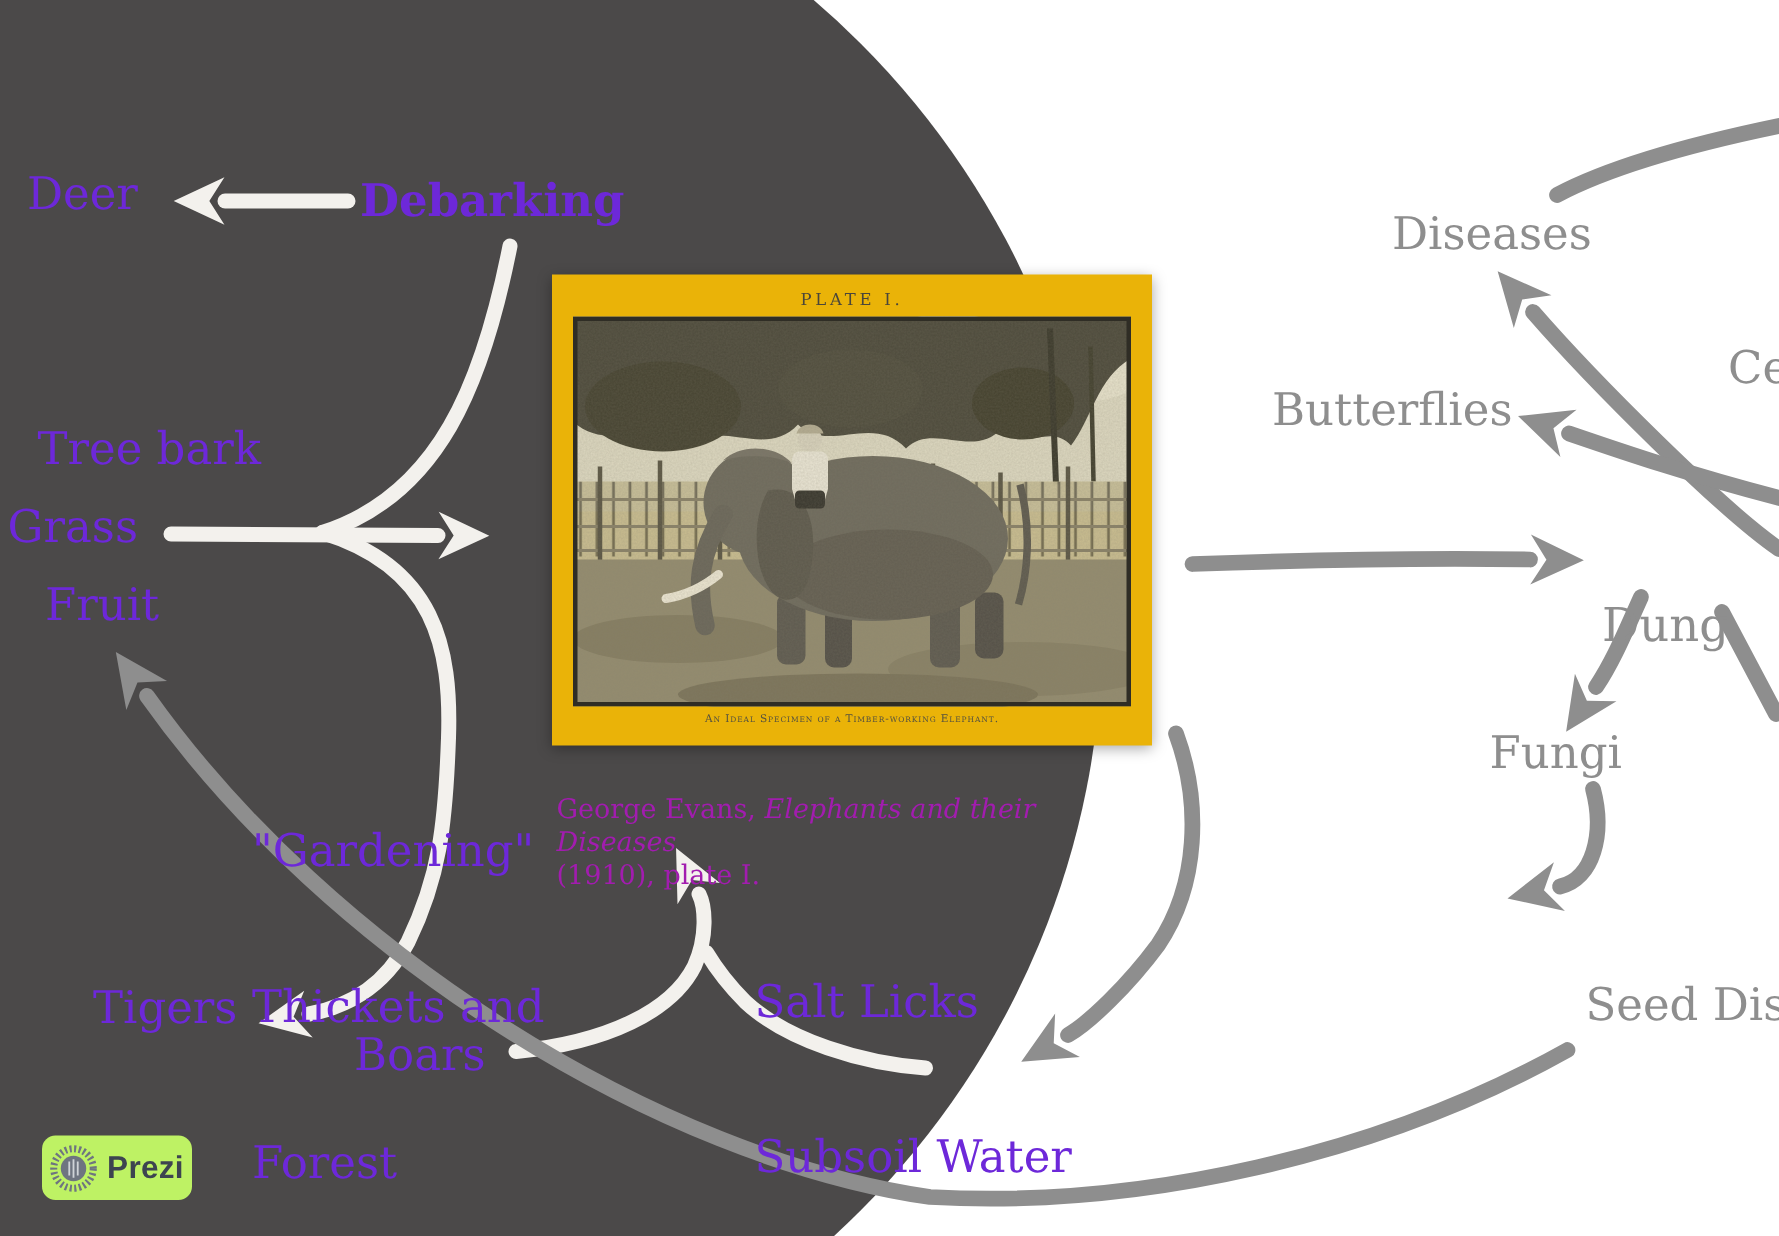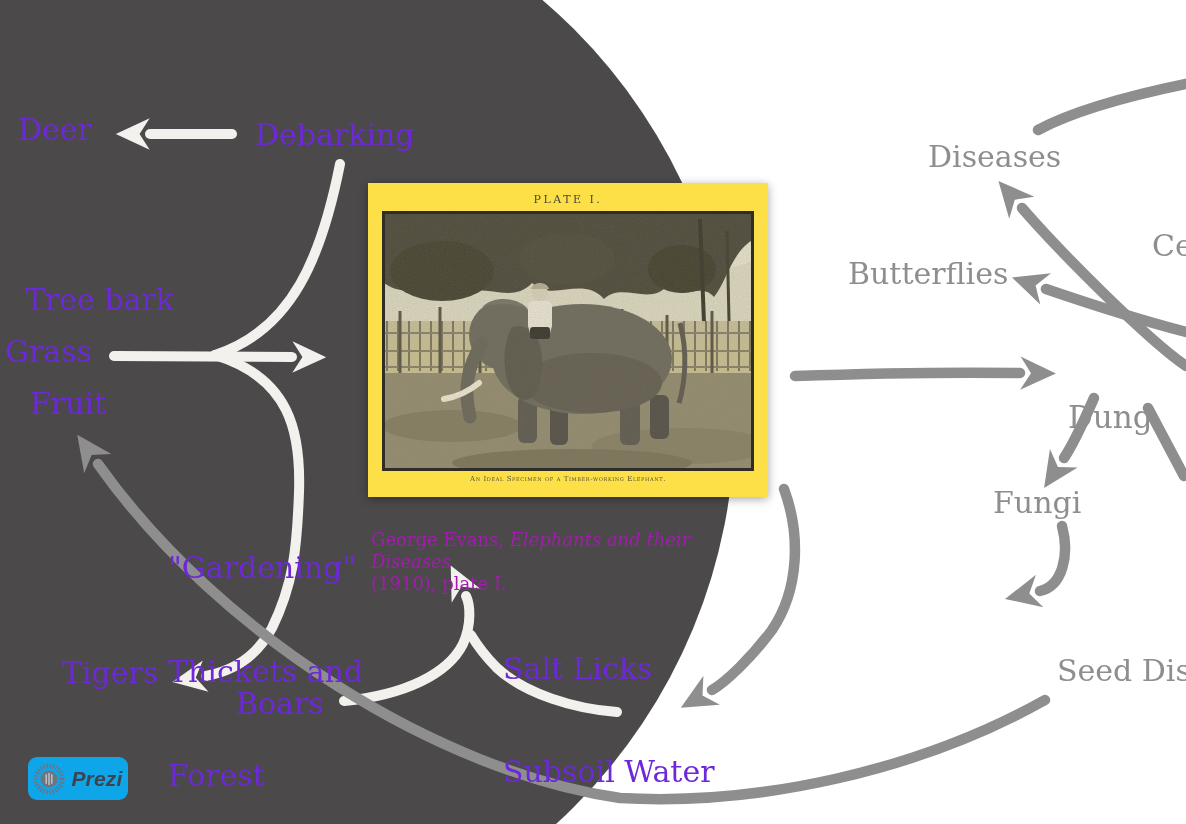--- a/index.html
+++ b/index.html
@@ -6,33 +6,33 @@
   .stage{position:relative;width:1186px;height:824px;overflow:hidden;background:#ffffff;
          font-family:"DejaVu Serif",serif;}
   .dark-circle{position:absolute;left:-365px;top:-132px;width:1100px;height:1100px;
          border-radius:50%;background:#4b4949;}
   svg.arrows{position:absolute;left:0;top:0;pointer-events:none;}
   .label{position:absolute;font-size:30px;line-height:1.1;white-space:pre;}
   .white{color:#6d28d9;}
   .gray{color:#8e8e8e;}
   .multi div{line-height:38px;}
   .subsoil div{line-height:37px;}
-  .plate{position:absolute;left:368px;top:183px;width:400px;height:314px;background:#fde047;
+  .plate{position:absolute;left:368px;top:183px;width:400px;height:314px;background:#eab308;
          box-shadow:0 2px 9px rgba(0,0,0,.35);}
   .plate-header{position:absolute;left:0;top:10px;width:100%;text-align:center;
          font-size:11px;letter-spacing:2.5px;color:#4a463a;}
   .plate-photo{position:absolute;left:14px;top:28px;}
   .plate-caption{position:absolute;left:0;top:292px;width:100%;text-align:center;
          font-size:7px;letter-spacing:.6px;color:#55513f;font-variant:small-caps;}
   .citation{position:absolute;left:371px;top:529px;width:345px;color:#a21caf;
          font-size:18px;line-height:22px;}
   .citation em{font-style:italic;}
-  .prezi-badge{position:absolute;left:28px;top:757px;width:100px;height:43px;background:#0ea5e9;
+  .prezi-badge{position:absolute;left:28px;top:757px;width:100px;height:43px;background:#bef264;
          border-radius:9px;display:flex;align-items:center;justify-content:center;gap:6px;
-         cursor:pointer;font-style:italic;}
+         cursor:pointer;}
   .prezi-badge span{font-family:"Liberation Sans",sans-serif;font-weight:bold;
          font-size:21px;color:#3d4450;letter-spacing:.2px;}
 </style>
 </head>
 <body>
 
 <div class="stage">
 
   <div class="dark-circle"></div>
 
@@ -137,21 +137,21 @@
 
       <rect x="0" y="0" width="372" height="260" filter="url(#grain)" opacity="0.45"></rect>
       <rect x="1.5" y="1.5" width="369" height="257" fill="none" stroke="#2f2d25" stroke-width="3"></rect>
     </svg>
     <div class="plate-caption">An Ideal Specimen of a Timber-working Elephant.</div>
   </div>
 
   <div class="citation"><span>George Evans, </span><em>Elephants and their Diseases</em><div>(1910), plate I.</div></div>
 
   <div class="label white" style="left:18px;top:113px;">Deer</div>
-  <div class="label white" style="left:255px;top:118px;">Debarking</div>
+  <div class="label white" style="left:240px;top:118px;font-weight:bold;">Debarking</div>
   <div class="label white" style="left:25px;top:283px;">Tree bark</div>
   <div class="label white" style="left:5px;top:335px;">Grass</div>
   <div class="label white" style="left:30px;top:387px;">Fruit</div>
   <div class="label white multi" style="left:168px;top:483px;">
     <div>"Gardening"</div>
     <div>Thickets and</div>
     <div>Forest</div>
   </div>
   <div class="label white" style="left:62px;top:656px;">Tigers</div>
   <div class="label white" style="left:236px;top:687px;">Boars</div>

